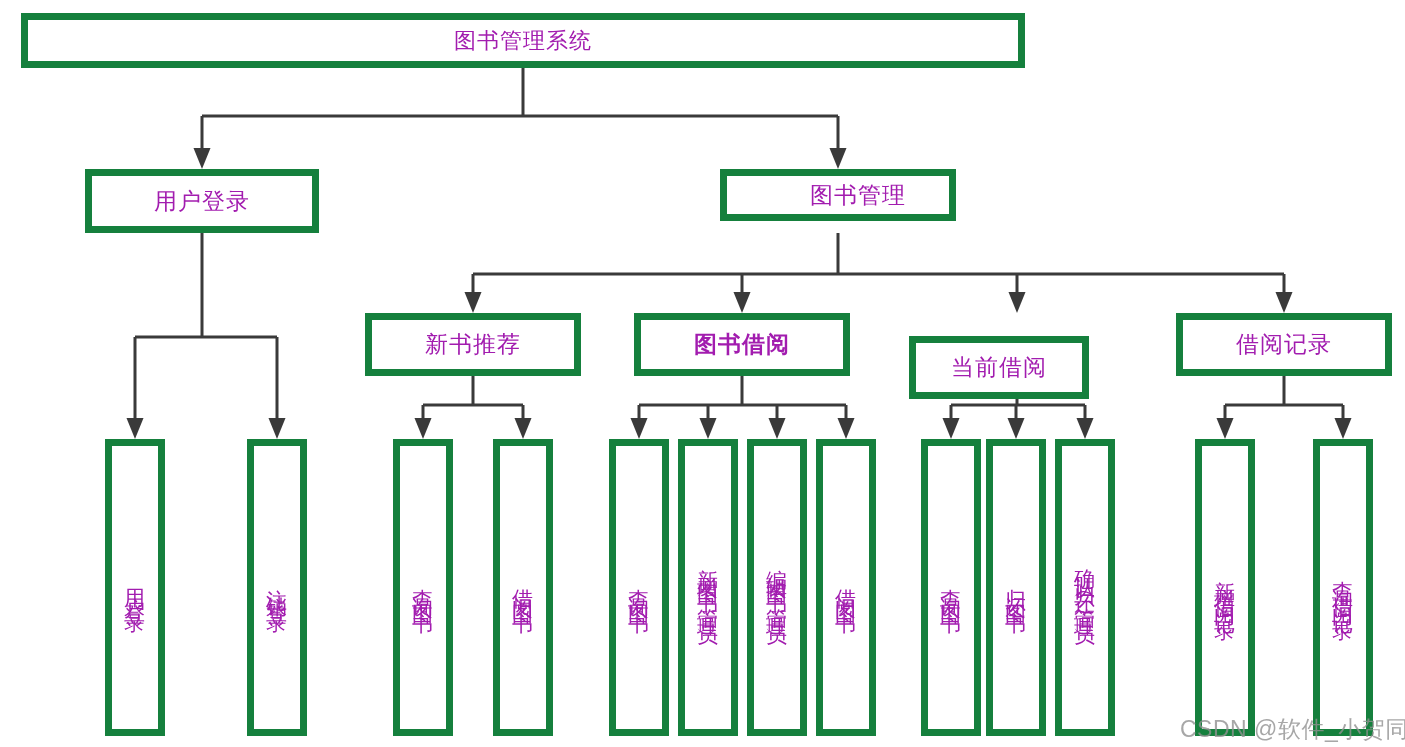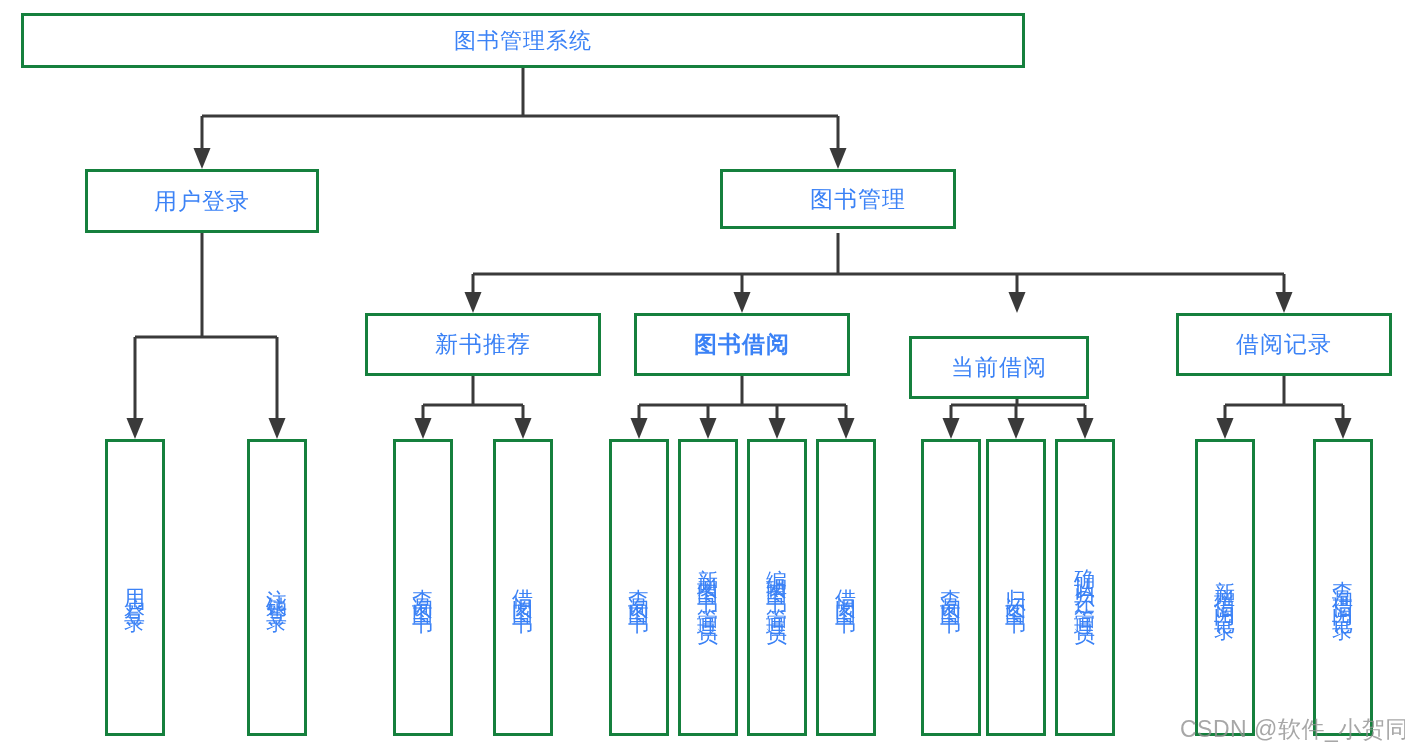--- a/index.html
+++ b/index.html
@@ -17,22 +17,22 @@
   }
   #connectors {
     position: absolute;
     left: 0;
     top: 0;
   }
   .node {
     position: absolute;
     box-sizing: border-box;
     background: #ffffff;
-    border: 3px solid #15803d;
-    color: #3b82f6;
+    border: 7px solid #15803d;
+    color: #a21caf;
     display: flex;
     align-items: center;
     justify-content: center;
     font-size: 23px;
     letter-spacing: 1px;
     line-height: 1;
     white-space: nowrap;
   }
   .node.title {
     font-size: 22px;
@@ -78,23 +78,23 @@
       <polygon points="942.5,418 959.5,418 951,439" fill="#3a3a3a"></polygon>
       <polygon points="1007.5,418 1024.5,418 1016,439" fill="#3a3a3a"></polygon>
       <polygon points="1076.5,418 1093.5,418 1085,439" fill="#3a3a3a"></polygon>
       <polygon points="1216.5,418 1233.5,418 1225,439" fill="#3a3a3a"></polygon>
       <polygon points="1334.5,418 1351.5,418 1343,439" fill="#3a3a3a"></polygon>
     </svg>
 
   <div class="node title" style="left:21px; top:13px; width:1004px; height:55px;">图书管理系统</div>
 
   <div class="node" style="left:85px; top:169px; width:234px; height:64px;">用户登录</div>
-  <div class="node" style="left:720px; top:169px; width:236px; height:60px;padding-left:40px;">图书管理</div>
+  <div class="node" style="left:720px; top:169px; width:236px; height:52px;padding-left:40px;">图书管理</div>
 
-  <div class="node" style="left:365px; top:313px; width:236px; height:63px;">新书推荐</div>
+  <div class="node" style="left:365px; top:313px; width:216px; height:63px;">新书推荐</div>
   <div class="node" style="left:634px; top:313px; width:216px; height:63px;font-weight:bold;">图书借阅</div>
   <div class="node" style="left:909px; top:313px; width:180px; height:63px;margin-top:23px;">当前借阅</div>
   <div class="node" style="left:1176px; top:313px; width:216px; height:63px;">借阅记录</div>
 
   <div class="node v" style="left:105px; top:439px; width:60px; height:297px;">用户登录</div>
   <div class="node v" style="left:247px; top:439px; width:60px; height:297px;">注销登录</div>
 
   <div class="node v" style="left:393px; top:439px; width:60px; height:297px;">查询图书</div>
   <div class="node v" style="left:493px; top:439px; width:60px; height:297px;">借阅图书</div>
 

